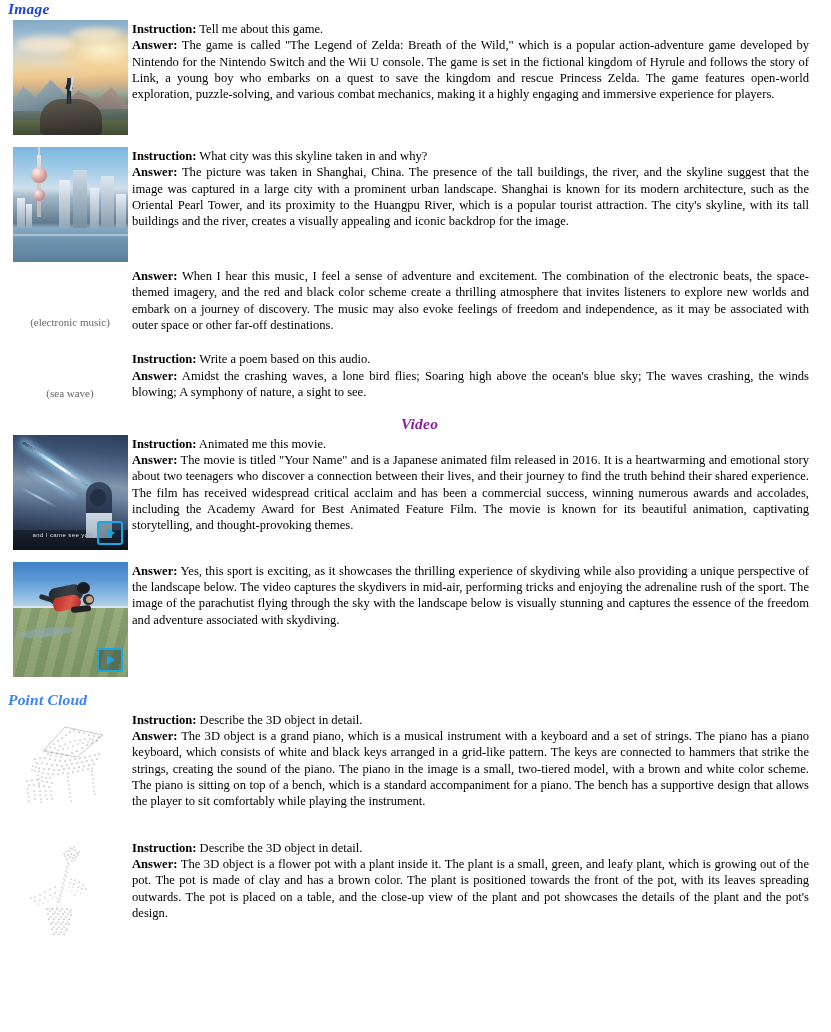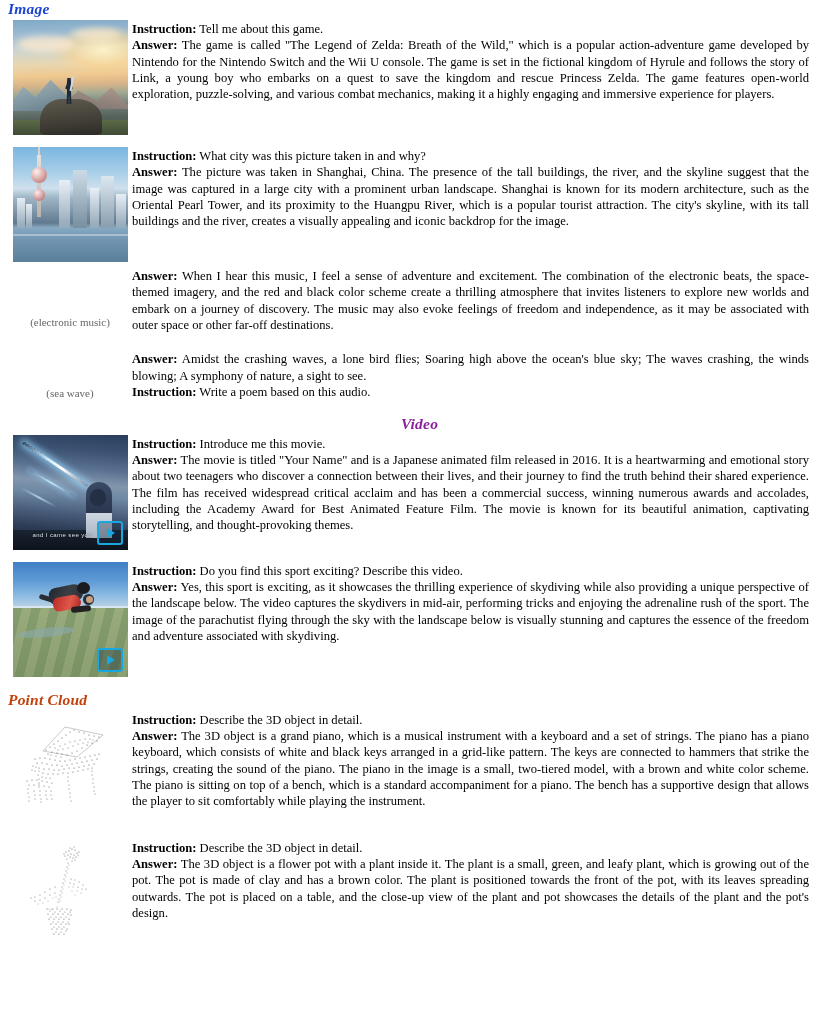--- a/index.html
+++ b/index.html
@@ -21,21 +21,21 @@
     font-weight: bold;
     font-style: italic;
     font-size: 15.5px;
     line-height: 1.1;
     margin: 0 0 3px 8px;
     letter-spacing: 0.2px;
   }
   .mh-image { color: #1b44cf; }
   .mh-audio { color: #5aa9f2; }
   .mh-video { color: #8b1f9e; }
-  .mh-point { color: #c2410c; }
+  .mh-point { color: #3b82f6; }
 
   .qa-row {
     display: flex;
     align-items: flex-start;
     width: 831px;
   }
   .media-col {
     width: 132px;
     flex: 0 0 132px;
     display: flex;
@@ -336,21 +336,21 @@
         <div class="pearl-b2"></div>
         <div class="twr t1"></div>
         <div class="twr t2"></div>
         <div class="twr t3"></div>
         <div class="twr t4"></div>
         <div class="twr t7"></div>
         <div class="river"></div>
       </div>
     </div>
     <div class="text-col">
-      <p class="qa-line qa-instruction"><span class="qa-label">Instruction:</span> <span>What city was this picture taken in and why?</span></p>
+      <p class="qa-line qa-instruction"><span class="qa-label">Instruction:</span> <span>What city was this skyline taken in and why?</span></p>
       <p class="qa-line"><span class="qa-label">Answer:</span> <span>The picture was taken in Shanghai, China. The presence of the tall buildings, the river, and the skyline suggest that the image was captured in a large city with a prominent urban landscape. Shanghai is known for its modern architecture, such as the Oriental Pearl Tower, and its proximity to the Huangpu River, which is a popular tourist attraction. The city's skyline, with its tall buildings and the river, creates a visually appealing and iconic backdrop for the image.</span></p>
     </div>
   </div>
 
 
   <div class="qa-row">
     <div class="media-col">
       <div class="wave-wrap">
         <svg class="wave-svg" viewBox="0 0 118 52" preserveAspectRatio="none">
           <defs>
@@ -524,22 +524,22 @@
             <line x1="110" y1="18.8" x2="110" y2="19.2"></line>
               <line x1="112" y1="18.85" x2="112" y2="19.15"></line>
             <line x1="114" y1="18.9" x2="114" y2="19.1"></line>
               <line x1="116" y1="18.95" x2="116" y2="19.05"></line>
           </g>
         </svg>
       </div>
       <div class="wave-caption">(sea wave)</div>
     </div>
     <div class="text-col" style="padding-top:4px;">
+      <p class="qa-line qa-instruction"><span class="qa-label">Instruction:</span> <span>Write a poem based on this audio.</span></p>
       <p class="qa-line"><span class="qa-label">Answer:</span> <span>Amidst the crashing waves, a lone bird flies; Soaring high above the ocean's blue sky; The waves crashing, the winds blowing; A symphony of nature, a sight to see.</span></p>
-      <p class="qa-line qa-instruction"><span class="qa-label">Instruction:</span> <span>Write a poem based on this audio.</span></p>
     </div>
   </div>
 
   <div class="modality-header mh-video" style="margin-top:14px;text-align:center;">Video</div>
 
   <div class="qa-row">
     <div class="media-col">
       <div class="thumb t-yourname">
         <div class="comet"></div>
         <div class="comet2"></div>
@@ -547,21 +547,21 @@
         <div class="city"></div>
         <div class="person"></div>
         <div class="head"></div>
         <div class="subtitle">and I came see you</div>
         <div class="play-badge">
           <div class="tri"></div>
         </div>
       </div>
     </div>
     <div class="text-col">
-      <p class="qa-line qa-instruction"><span class="qa-label">Instruction:</span> <span>Introduce me this movie.</span></p>
+      <p class="qa-line qa-instruction"><span class="qa-label">Instruction:</span> <span>Animated me this movie.</span></p>
       <p class="qa-line"><span class="qa-label">Answer:</span> <span>The movie is titled "Your Name" and is a Japanese animated film released in 2016. It is a heartwarming and emotional story about two teenagers who discover a connection between their lives, and their journey to find the truth behind their shared experience. The film has received widespread critical acclaim and has been a commercial success, winning numerous awards and accolades, including the Academy Award for Best Animated Feature Film. The movie is known for its beautiful animation, captivating storytelling, and thought-provoking themes.</span></p>
     </div>
   </div>
 
   <div class="spacer-row"></div>
 
   <div class="qa-row">
     <div class="media-col">
       <div class="thumb t-skydive">
         <div class="horizon"></div>
@@ -575,21 +575,20 @@
           <div class="helm"></div>
           <div class="helm2"></div>
           <div class="face"></div>
         </div>
         <div class="play-badge">
           <div class="tri"></div>
         </div>
       </div>
     </div>
     <div class="text-col">
-      <p class="qa-line qa-instruction"><span class="qa-label">Instruction:</span> <span>Do you find this sport exciting? Describe this video.</span></p>
       <p class="qa-line"><span class="qa-label">Answer:</span> <span>Yes, this sport is exciting, as it showcases the thrilling experience of skydiving while also providing a unique perspective of the landscape below. The video captures the skydivers in mid-air, performing tricks and enjoying the adrenaline rush of the sport. The image of the parachutist flying through the sky with the landscape below is visually stunning and captures the essence of the freedom and adventure associated with skydiving.</span></p>
     </div>
   </div>
 
   <div class="modality-header mh-point" style="margin-top:14px;">Point Cloud</div>
 
   <div class="qa-row">
     <div class="media-col">
       <div class="pc-wrap">
         <svg class="pc-svg" width="115" height="110" viewBox="0 0 115 110">

